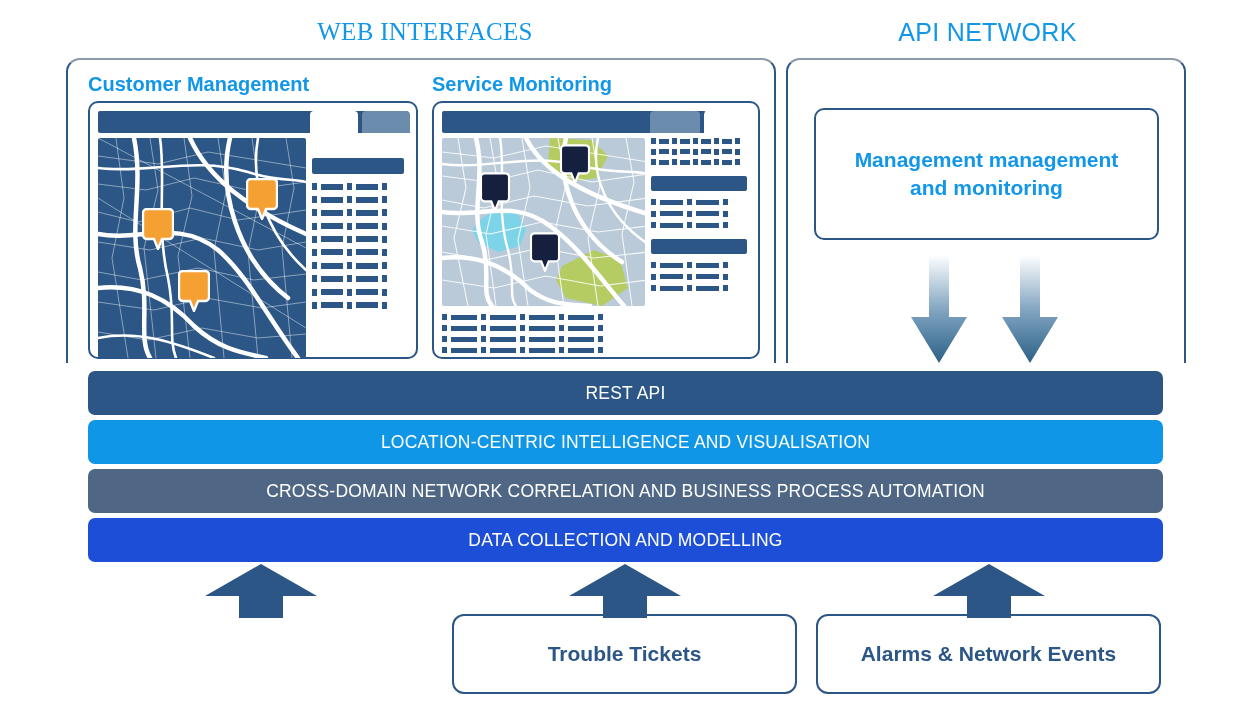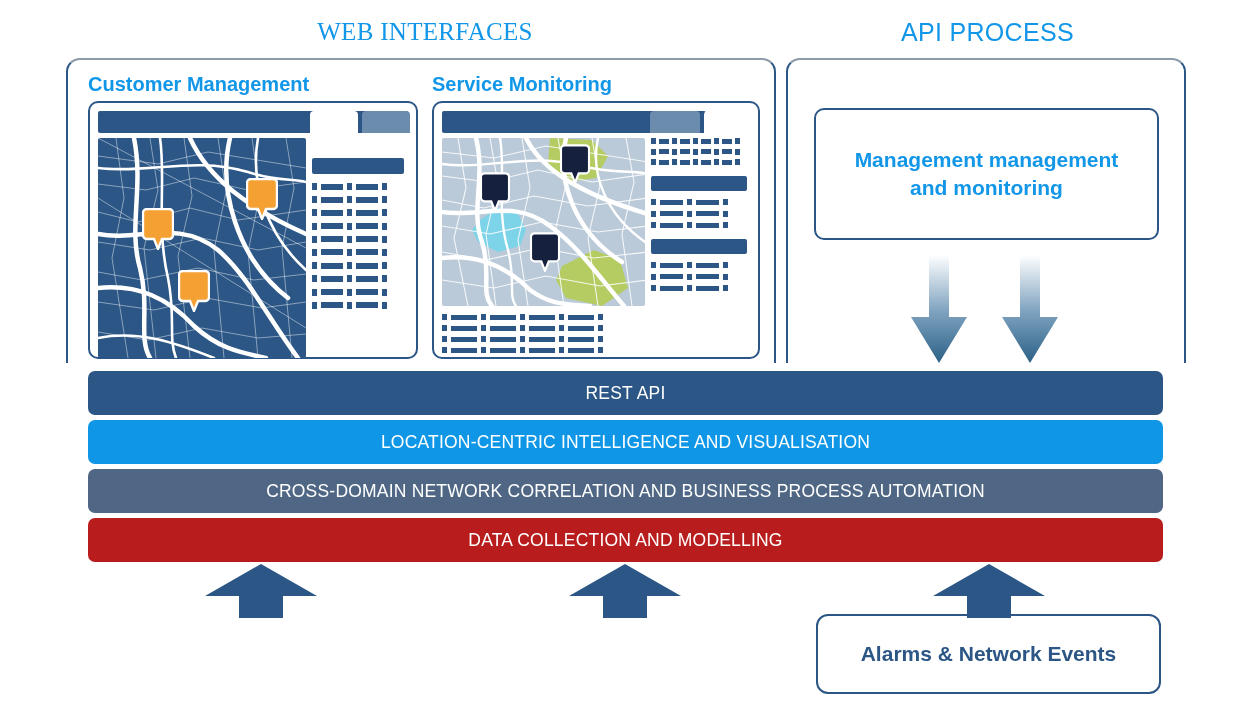--- a/index.html
+++ b/index.html
@@ -84,21 +84,21 @@
   .stack-bar{
     position:absolute;left:88px;width:1075px;height:44px;
     border-radius:7px;color:#ffffff;
     display:flex;align-items:center;justify-content:center;
     font-size:17.5px;letter-spacing:.2px;white-space:nowrap;
     box-sizing:border-box;
   }
   #bar-0{top:371px;background:#2B5685;}
   #bar-1{top:420px;background:#0F96E6;}
   #bar-2{top:469px;background:#4F6784;}
-  #bar-3{top:518px;background:#b91c1c;}
+  #bar-3{top:518px;background:#1d4ed8;}
 
   
   .up-arrow{position:absolute;width:112px;height:54px;}
 
   
   .source-box{
     position:absolute;top:614px;height:80px;
     border:2px solid #2B5685;border-radius:12px;box-sizing:border-box;
     display:flex;align-items:center;justify-content:center;
     color:#2B5685;font-size:21px;font-weight:bold;white-space:nowrap;
@@ -106,21 +106,21 @@
   #source-0{left:88px;width:345px;}
   #source-1{left:452px;width:345px;}
   #source-2{left:816px;width:345px;}
 </style>
 </head>
 <body>
 
 <div class="stage">
 
   <div class="section-title" id="web-interfaces-title">WEB INTERFACES</div>
-  <div class="section-title" id="api-access-title">API PROCESS</div>
+  <div class="section-title" id="api-access-title">API NETWORK</div>
 
   <div class="outer-panel" id="web-panel"></div>
   <div class="outer-panel" id="api-panel"></div>
 
   <div class="mockup-title" id="title-customer">Customer Management</div>
 
   <div class="mockup" id="mockup-customer">
     <div class="chrome">
       <div class="chrome-bar"></div>
       <div class="chrome-tab tab-white" style="left:212px;width:48px;"></div>
@@ -472,15 +472,16 @@
   <svg class="up-arrow" style="left:205px;top:564px;" viewBox="0 0 112 54">
     <path d="M56 0 L112 32 H78 v22 H34 V32 H0 Z" fill="#2B5685"></path>
   </svg>
   <svg class="up-arrow" style="left:569px;top:564px;" viewBox="0 0 112 54">
     <path d="M56 0 L112 32 H78 v22 H34 V32 H0 Z" fill="#2B5685"></path>
   </svg>
   <svg class="up-arrow" style="left:933px;top:564px;" viewBox="0 0 112 54">
     <path d="M56 0 L112 32 H78 v22 H34 V32 H0 Z" fill="#2B5685"></path>
   </svg>
 
+  <div class="source-box" id="source-1">Trouble Tickets</div>
   <div class="source-box" id="source-2">Alarms &amp; Network Events</div>
 
 </div>
 
 </body></html>

